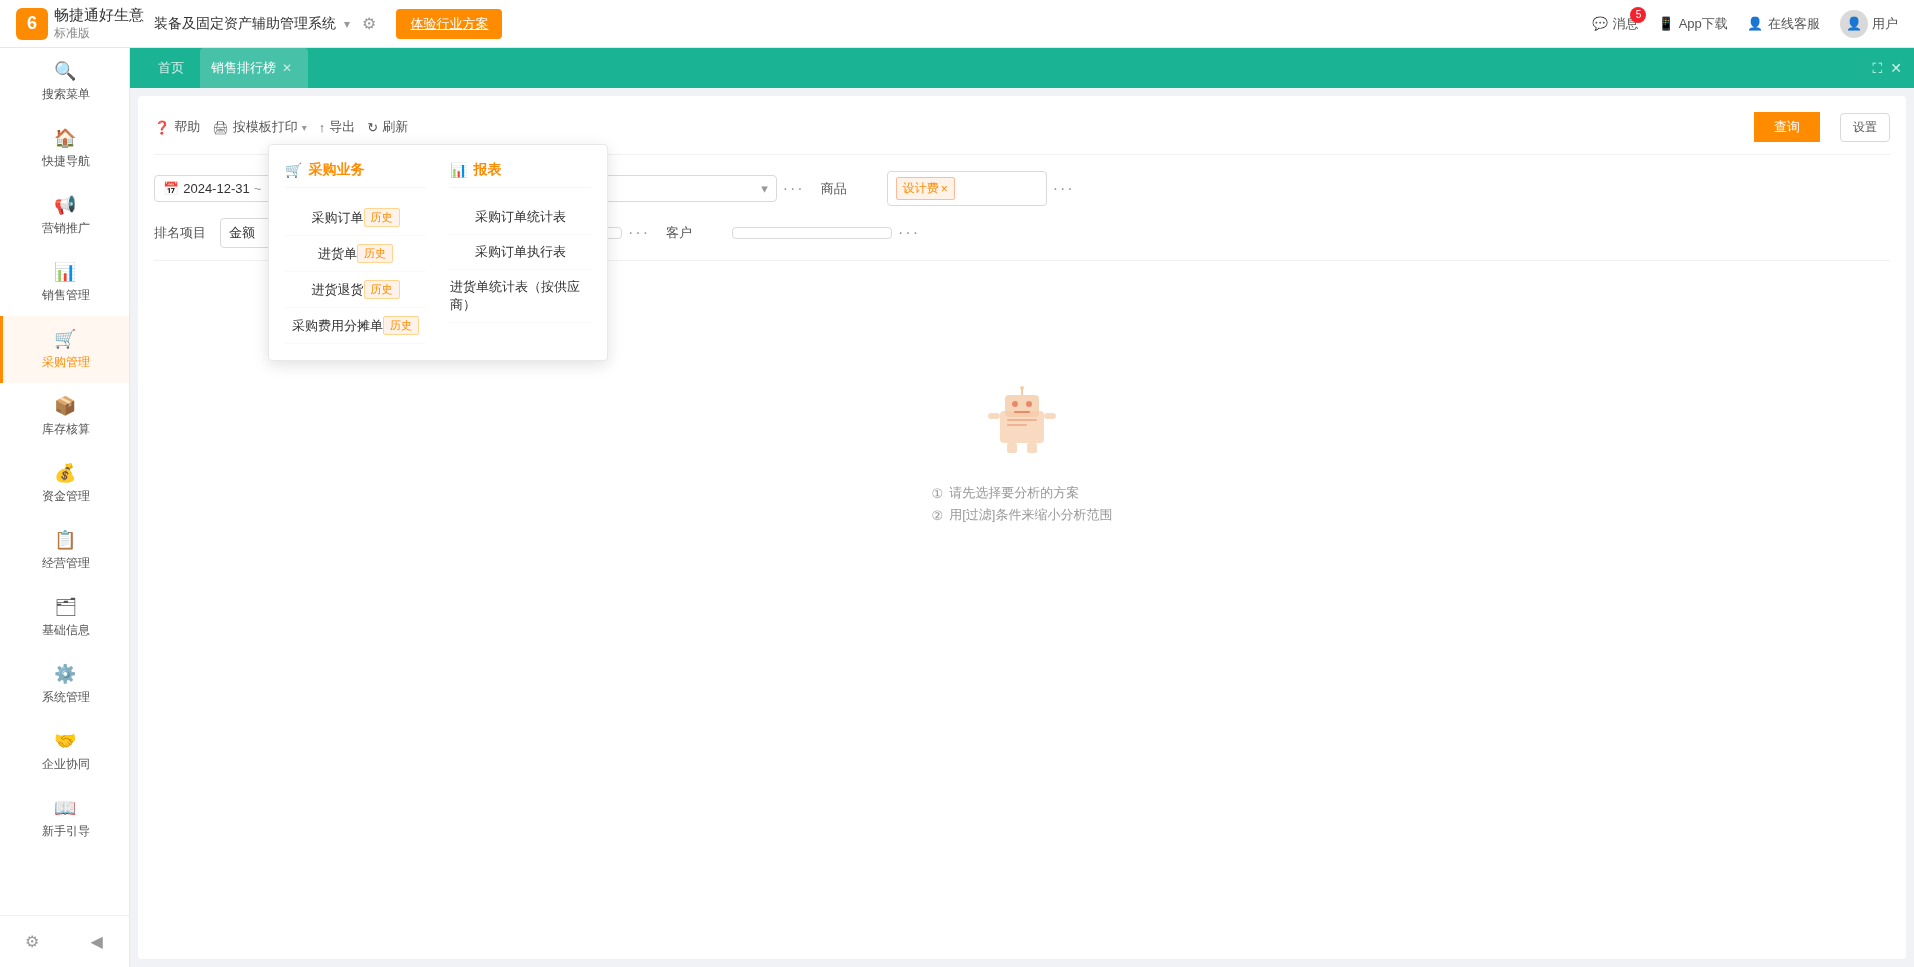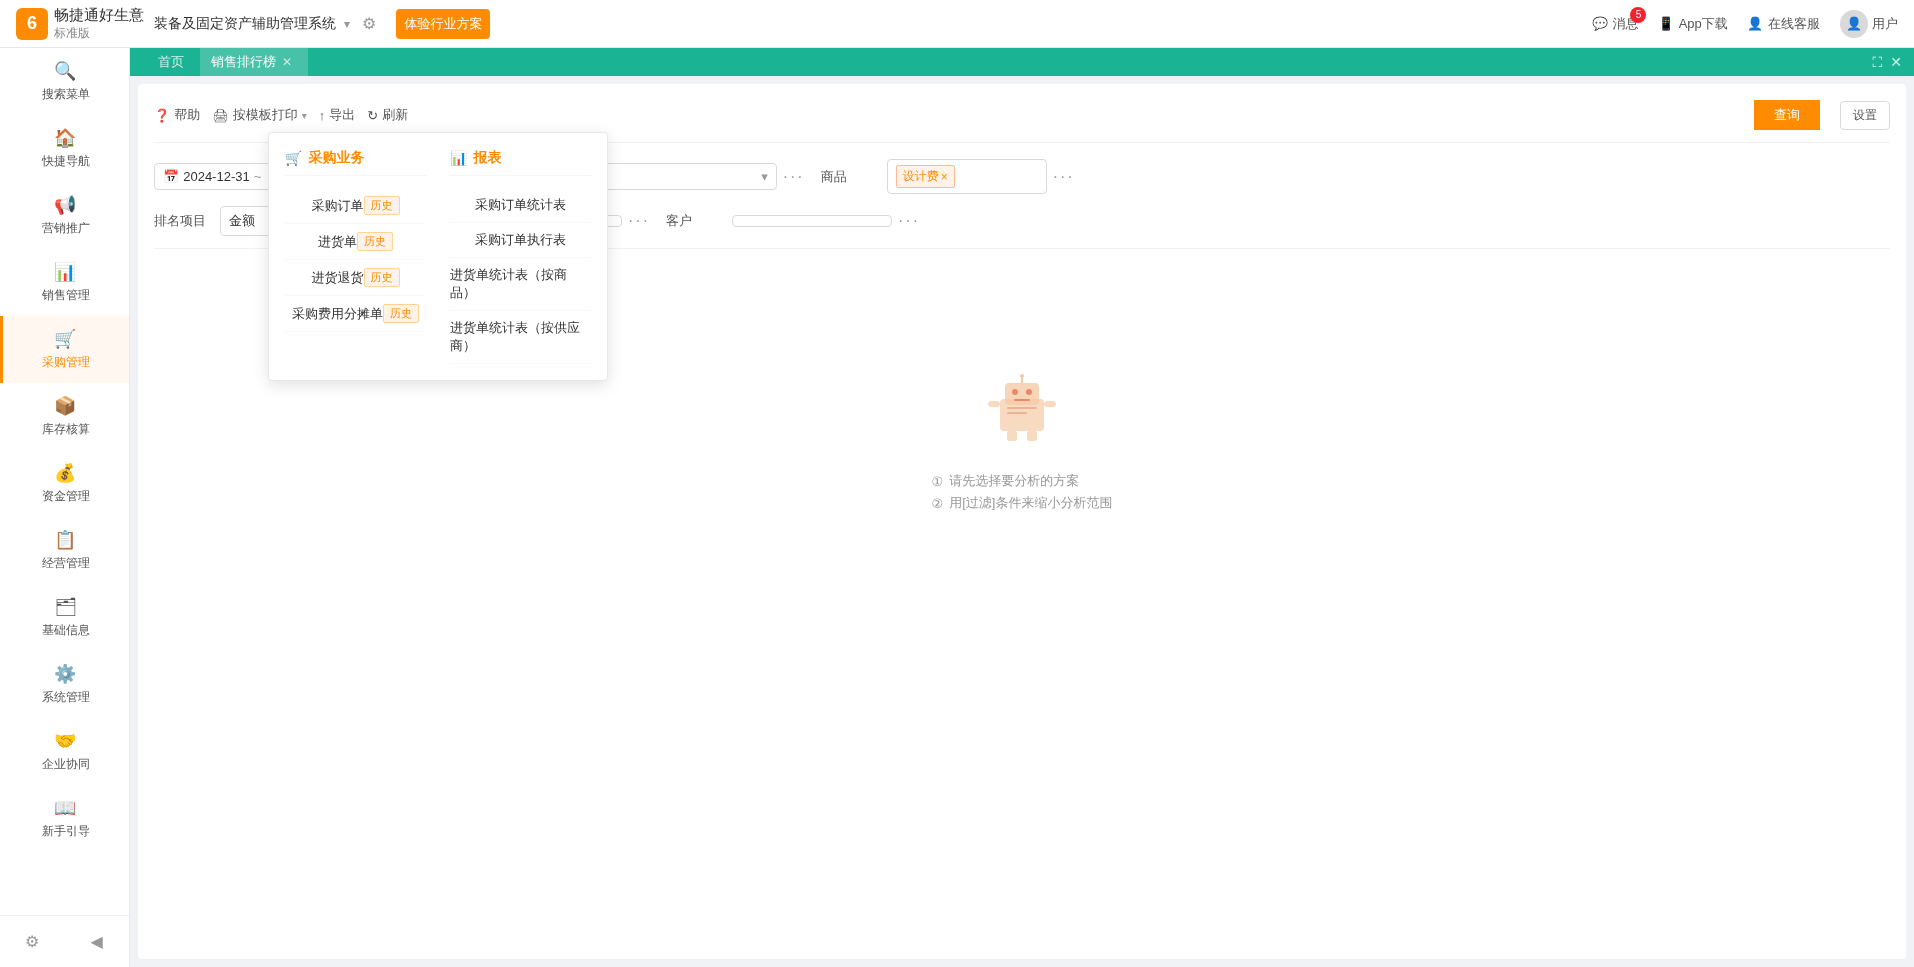--- a/index.html
+++ b/index.html
@@ -14,35 +14,35 @@
 
     
     .logo-area { display: flex; align-items: center; gap: 6px; width: 130px; }
     .logo-icon { width: 32px; height: 32px; background: #ff8c00; border-radius: 6px; display: flex; align-items: center; justify-content: center; color: #fff; font-size: 18px; font-weight: bold; }
     .logo-text { font-size: 15px; color: #333; line-height: 1.3; }
     .logo-badge { font-size: 12px; color: #888; }
     .sys-title-area { display: flex; align-items: center; gap: 8px; margin-left: 8px; }
     .sys-title { font-size: 14px; color: #333; }
     .sys-title-arrow { color: #999; font-size: 12px; }
     .gear-btn { color: #999; cursor: pointer; padding: 4px; font-size: 16px; }
-    .industry-btn { background: #ff8c00; color: #fff; border: none; border-radius: 4px; padding: 6px 8px; font-size: 13px; cursor: pointer; margin-left: 8px; }
+    .industry-btn { background: #ff8c00; color: #fff; border: none; border-radius: 4px; padding: 6px 14px; font-size: 13px; cursor: pointer; margin-left: 8px; text-decoration: underline; }
     .top-right { margin-left: auto; display: flex; align-items: center; gap: 20px; }
     .top-right-item { display: flex; align-items: center; gap: 4px; color: #555; font-size: 13px; cursor: pointer; position: relative; }
     .badge { background: #f5222d; color: #fff; border-radius: 50%; width: 16px; height: 16px; font-size: 10px; display: flex; align-items: center; justify-content: center; position: absolute; top: -8px; right: -8px; }
     .avatar-circle { width: 28px; height: 28px; border-radius: 50%; background: #d9d9d9; display: flex; align-items: center; justify-content: center; color: #888; }
 
     
     .sidebar-item { display: flex; flex-direction: column; align-items: center; padding: 12px 4px; cursor: pointer; color: #555; font-size: 12px; gap: 4px; border-left: 3px solid transparent; }
     .sidebar-item.active { background: #fff7f0; color: #ff8c00; border-left-color: #ff8c00; }
     .sidebar-icon { font-size: 18px; }
     .sidebar-bottom { margin-top: auto; border-top: 1px solid #f0f0f0; display: flex; padding: 8px 0; }
     .sidebar-bottom-btn { flex: 1; display: flex; align-items: center; justify-content: center; color: #999; cursor: pointer; padding: 8px; font-size: 16px; }
 
     
-    .tab-bar { display: flex; align-items: center; background: #1ab394; padding: 0 12px; height: 28px; flex-shrink: 0; }
+    .tab-bar { display: flex; align-items: center; background: #1ab394; padding: 0 12px; height: 40px; flex-shrink: 0; }
     .tab-item { padding: 0 16px; height: 40px; display: flex; align-items: center; color: rgba(255,255,255,0.8); font-size: 13px; cursor: pointer; gap: 6px; }
     .tab-item.active { background: rgba(255,255,255,0.2); color: #fff; border-radius: 4px 4px 0 0; padding-left: 11px; }
     .tab-close { font-size: 12px; color: rgba(255,255,255,0.7); cursor: pointer; }
     .tab-right-actions { margin-left: auto; display: flex; align-items: center; gap: 8px; }
     .tab-action-btn { color: rgba(255,255,255,0.8); font-size: 14px; cursor: pointer; }
 
     
     .page-content { flex: 1; background: #fff; margin: 8px; border-radius: 4px; padding: 16px; position: relative; overflow: auto; }
 
     
@@ -348,23 +348,20 @@
               <span>📊</span>
               <span>报表</span>
             </div>
             <div class="dropdown-item">
               <span>采购订单统计表</span>
             </div>
             <div class="dropdown-item">
               <span>采购订单执行表</span>
             </div>
             <div class="dropdown-item">
-              <span>进货单统计表（按商品）</span>
-            </div>
-            <div class="dropdown-item">
               <span>进货单统计表（按供应商）</span>
             </div>
           </div>
         </div>
 
       </div>
     </div>
   </div>
 </div>
 

